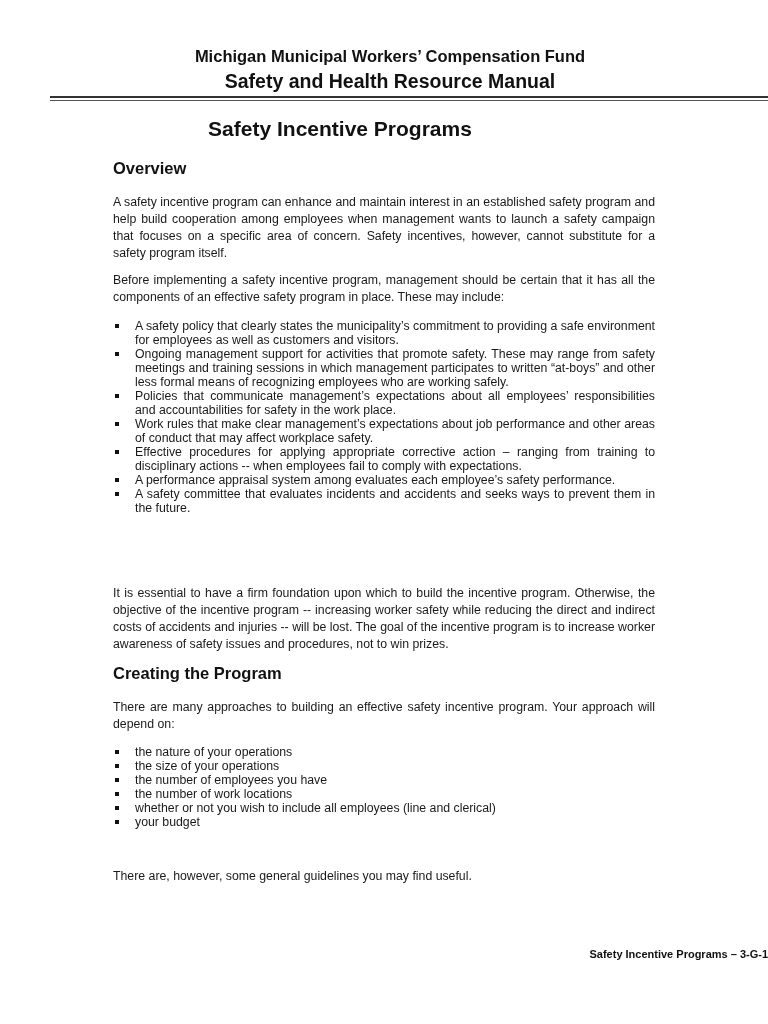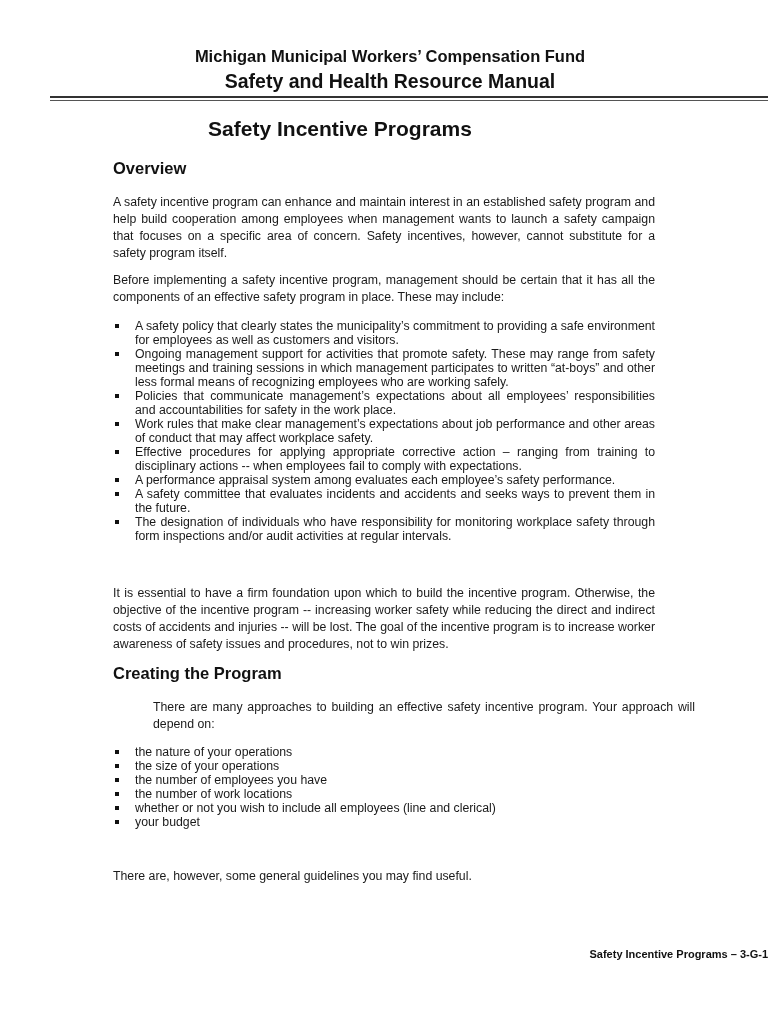--- a/index.html
+++ b/index.html
@@ -54,28 +54,27 @@
 <div class="para" style="top:272px;">Before implementing a safety incentive program, management should be certain that it has all the components of an effective safety program in place.  These may include:</div>
 
 <ul class="list" style="top:319px;">
   <li><span class="bullet"></span><span>A safety policy that clearly states the municipality’s commitment to providing a safe environment for employees as well as customers and visitors.</span></li>
   <li><span class="bullet"></span><span>Ongoing management support for activities that promote safety.  These may range from safety meetings and training sessions in which management participates to written “at-boys” and other less formal means of recognizing employees who are working safely.</span></li>
   <li><span class="bullet"></span><span>Policies that communicate management’s expectations about all employees’ responsibilities and accountabilities for safety in the work place.</span></li>
   <li><span class="bullet"></span><span>Work rules that make clear management’s expectations about job performance and other areas of conduct that may affect workplace safety.</span></li>
   <li><span class="bullet"></span><span>Effective procedures for applying appropriate corrective action – ranging from training to disciplinary actions -- when employees fail to comply with expectations.</span></li>
   <li><span class="bullet"></span><span>A performance appraisal system among evaluates each employee’s safety performance.</span></li>
   <li><span class="bullet"></span><span>A safety committee that evaluates incidents and accidents and seeks ways to prevent them in the future.</span></li>
-  <li><span class="bullet"></span><span>The designation of individuals who have responsibility for monitoring workplace safety through form inspections and/or audit activities at regular intervals.</span></li>
 </ul>
 
 <div class="para" style="top:585px;">It is essential to have a firm foundation upon which to build the incentive program. Otherwise, the objective of the incentive program -- increasing worker safety while reducing the direct and indirect costs of accidents and injuries -- will be lost.  The goal of the incentive program is to increase worker awareness of safety issues and procedures, not to win prizes.</div>
 
 <div class="h2" style="top:664px;text-align:center;">Creating the Program</div>
 
-<div class="para" style="top:699px;margin-left:40px;">There are many approaches to building an effective safety incentive program.  Your approach will depend on:</div>
+<div class="para" style="top:699px;">There are many approaches to building an effective safety incentive program.  Your approach will depend on:</div>
 
 <ul class="list" style="top:745px;">
   <li><span class="bullet"></span><span>the nature of your operations</span></li>
   <li><span class="bullet"></span><span>the size of your operations</span></li>
   <li><span class="bullet"></span><span>the number of employees you have</span></li>
   <li><span class="bullet"></span><span>the number of work locations</span></li>
   <li><span class="bullet"></span><span>whether or not you wish to include all employees (line and clerical)</span></li>
   <li><span class="bullet"></span><span>your budget</span></li>
 </ul>
 

